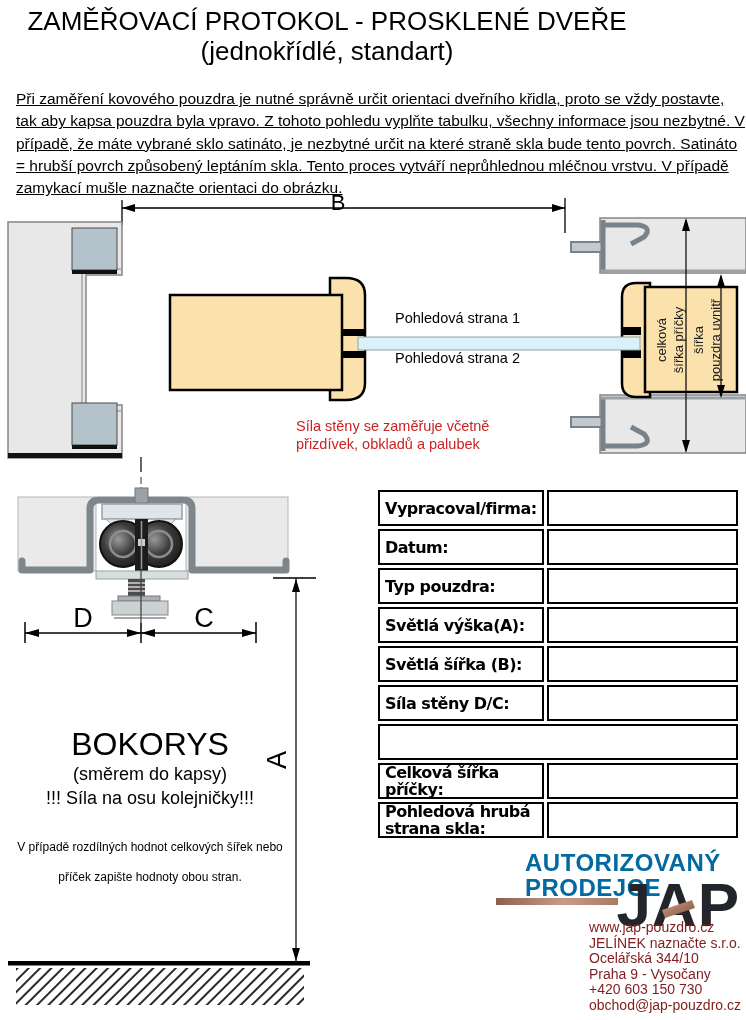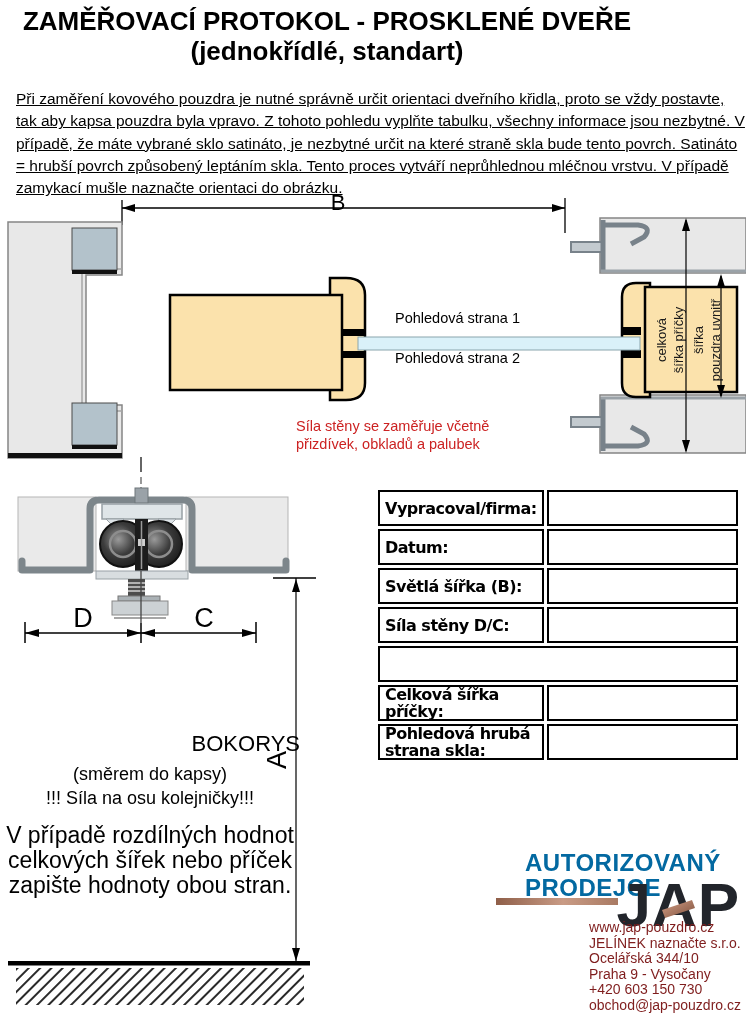--- a/index.html
+++ b/index.html
@@ -1,28 +1,28 @@
 <!DOCTYPE html>
 <html><head>
 <meta charset="utf-8">
 <style>
   html,body{margin:0;padding:0;background:#fff;}
   .page{position:relative;width:746px;height:1020px;background:#fff;overflow:hidden;
         font-family:"Liberation Sans",sans-serif;color:#000;}
   .title{position:absolute;top:6px;left:0;width:654px;text-align:center;
-         font-size:26px;font-weight:bold;line-height:30px;margin:0;}
+         font-size:26px;font-weight:normal;line-height:30px;margin:0;}
   .intro{position:absolute;top:80px;left:8px;width:733px;font-size:15.5px;
          line-height:22.3px;margin:8px;text-decoration:underline;}
   svg text{font-family:"Liberation Sans",sans-serif;}
   .plan-svg{position:absolute;top:195px;left:0;}
   .bok-svg{position:absolute;top:475px;left:0;}
   .bok-text{position:absolute;top:726px;left:0;width:300px;text-align:center;}
-  .bok-text .h{font-size:22px;line-height:36px;text-align:right;}
+  .bok-text .h{font-size:32px;line-height:36px;}
   .bok-text .s{font-size:18px;line-height:24px;}
-  .bok-text .n{font-size:23px;line-height:25px;margin-top:13px;}
+  .bok-text .n{font-size:12px;line-height:30px;margin-top:22px;}
   .form{position:absolute;top:490px;left:378px;width:360px;display:flex;
         flex-direction:column;gap:3px;}
   .frow{display:flex;gap:3px;height:36px;}
   .flabel{width:152px;border:2px solid #000;display:flex;align-items:center;
           padding:1px 5px;font-weight:bold;font-size:16px;line-height:17px;
           font-family:"DejaVu Sans","Liberation Sans",sans-serif;letter-spacing:-0.5px;}
   .fvalue{flex:1;border:2px solid #000;background:#fff;}
   .badge{position:absolute;left:495px;color:#0369a1;font-weight:bold;
          font-size:24px;line-height:24px;letter-spacing:0.5px;margin-left:30px;}
   .badge-bar{position:absolute;left:496px;top:898px;width:122px;height:7px;
@@ -203,20 +203,28 @@
   <div class="form">
     <div class="frow">
       <div class="flabel">Vypracoval/firma:</div>
       <div class="fvalue"></div>
     </div>
     <div class="frow">
       <div class="flabel">Datum:</div>
       <div class="fvalue"></div>
     </div>
     <div class="frow">
+      <div class="flabel">Typ pouzdra:</div>
+      <div class="fvalue"></div>
+    </div>
+    <div class="frow">
+      <div class="flabel">Světlá výška(A):</div>
+      <div class="fvalue"></div>
+    </div>
+    <div class="frow">
       <div class="flabel">Světlá šířka (B):</div>
       <div class="fvalue"></div>
     </div>
     <div class="frow">
       <div class="flabel">Síla stěny D/C:</div>
       <div class="fvalue"></div>
     </div>
     <div class="frow">
       <div class="fvalue"></div>
     </div>

